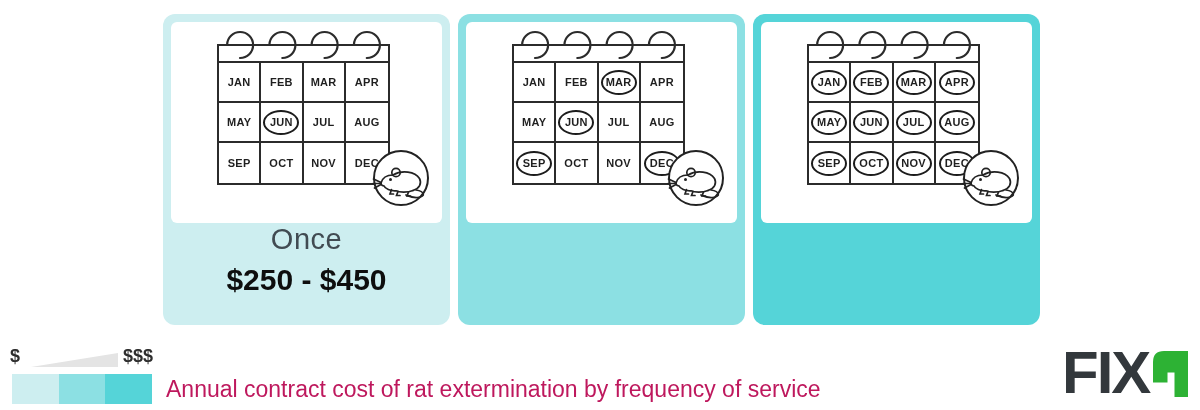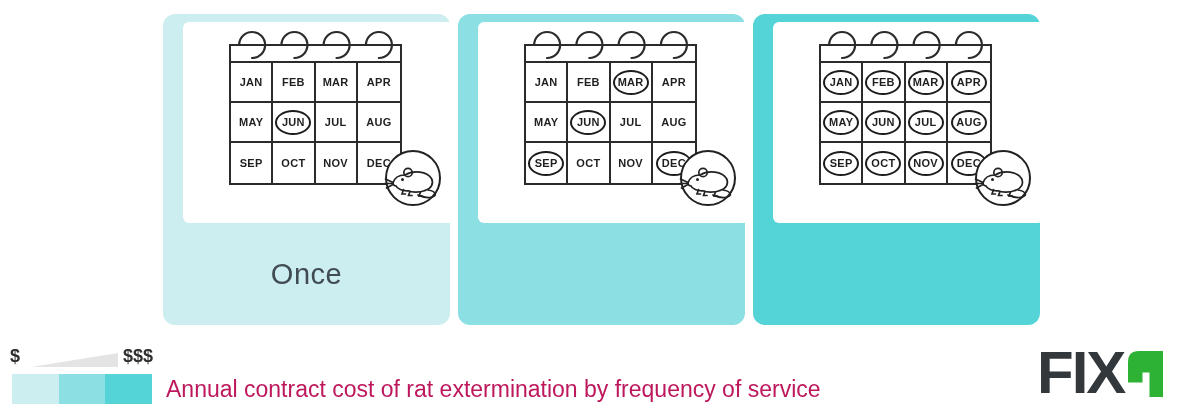--- a/index.html
+++ b/index.html
@@ -5,21 +5,21 @@
   html,body{margin:0;padding:0;}
   body{
     width:1200px;height:410px;background:#ffffff;position:relative;
     font-family:"Liberation Sans", sans-serif;overflow:hidden;
   }
   
   .card{
     position:absolute;top:14px;width:287px;height:311px;border-radius:12px;
   }
   .card-white{
-    position:absolute;left:20px;top:8px;width:271px;height:201px;
+    position:absolute;left:8px;top:8px;width:271px;height:201px;
     background:#fff;border-radius:6px;
   }
   .cal{
     position:absolute;left:46px;top:22px;width:173px;
     border:2px solid #2b2b2b;background:#fff;box-sizing:border-box;
   }
   .cal-rings{
     position:absolute;left:0;top:-18px;width:169px;height:34px;overflow:visible;
   }
   .cal-head{height:15px;border-bottom:2px solid #2b2b2b;}
@@ -34,36 +34,36 @@
   .month{
     font-size:11px;font-weight:700;color:#1f1f1f;letter-spacing:.3px;line-height:1;
   }
   .month.circ{
     display:flex;align-items:center;justify-content:center;
     width:36px;height:25px;border:2px solid #1c1c1c;border-radius:50%;box-sizing:border-box;
   }
   .rat-badge{position:absolute;left:200px;top:126px;width:60px;height:60px;}
   .card-bottom{
     position:absolute;left:0;right:0;top:209px;bottom:0;
-    display:flex;flex-direction:column;align-items:center;justify-content:center;gap:7px;
+    display:flex;flex-direction:column;align-items:center;gap:7px;
   }
   .card-title{font-size:29px;font-weight:400;color:#414b52;letter-spacing:.5px;}
   .card-price{font-size:30px;font-weight:700;color:#0e0e0e;}
   
   .legend-low{position:absolute;left:10px;top:346px;font-size:18px;font-weight:600;color:#2e2e2e;}
   .legend-high{position:absolute;left:123px;top:346px;font-size:18px;font-weight:600;color:#2e2e2e;}
   .legend-wedge{position:absolute;left:31px;top:352px;width:87px;height:16px;}
   .swatches{position:absolute;left:12px;top:374px;width:140px;height:30px;display:flex;}
   .swatch{flex:1 1 0;}
   .caption{
     position:absolute;left:166px;top:374px;height:30px;line-height:30px;
     font-size:23px;color:#be185d;
   }
   
-  .logo{position:absolute;left:1037px;top:347px;width:126px;height:54px;}
+  .logo{position:absolute;left:1062px;top:347px;width:126px;height:54px;}
   .logo-text{
     position:absolute;left:0;top:0;font-size:60px;line-height:52px;font-weight:700;
     letter-spacing:-2px;color:#33383c;
   }
   .logo-accent{position:absolute;right:0;top:4px;width:35px;height:46px;}
 </style>
 </head>
 <body>
 
 <div id="cards-row">
@@ -133,20 +133,21 @@
             <path d="M9.3,35.5 L2,35.5"></path>
             <path d="M9.5,36.8 L3.5,40"></path>
           </g>
           <circle cx="19.5" cy="31.5" r="1.5" fill="#222222"></circle>
           <circle cx="9.8" cy="35" r="1.2" fill="#222222"></circle>
         </svg>
       </div>
     </div>
     <div class="card-bottom">
       <div class="card-title">Once</div>
+      <div class="card-price">$250 - $450</div>
     </div>
   </div>
 
   <div class="card" style="left: 458px; background: rgb(140, 224, 227);">
     <div class="card-white">
       <div class="cal">
         <svg class="cal-rings" viewBox="0 0 169 34">
           <g fill="none" stroke="#2b2b2b" stroke-width="2.2" stroke-linecap="round" stroke-dasharray="20.4 20.4 40.9">
             <circle cx="21.1" cy="17" r="13"></circle>
             <circle cx="63.4" cy="17" r="13"></circle>

